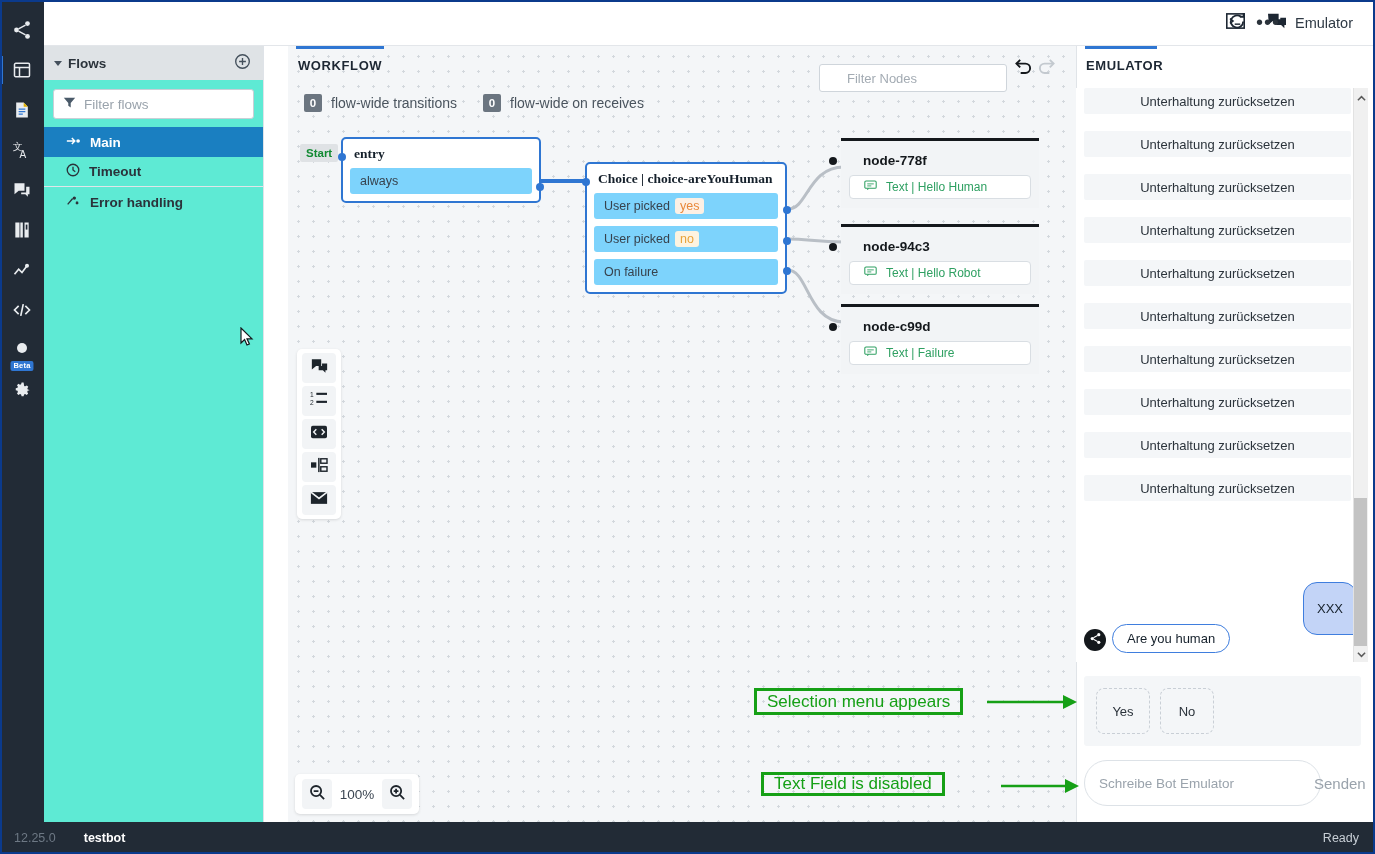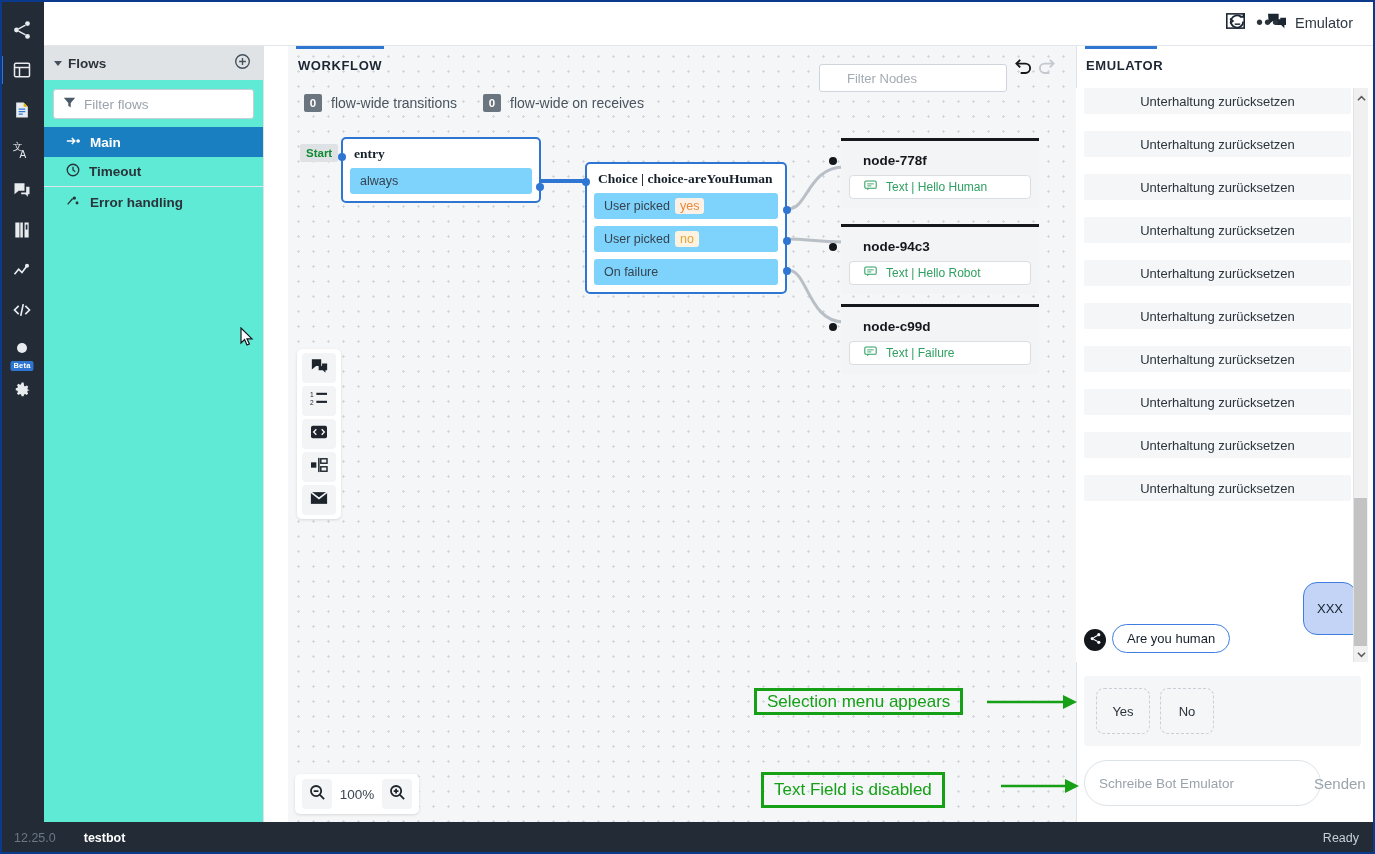--- a/index.html
+++ b/index.html
@@ -599,21 +599,21 @@
   </div>
 
   <div class="anno" style="left:754px; top:688px; height:27px;">
     <span>Selection menu appears</span>
   </div>
   <svg style="position:absolute;left:985px;top:690px;width:100px;height:24px;z-index:12">
     <path d="M2 12 H78" stroke="#16a016" stroke-width="2.4" fill="none"></path>
     <path d="M78 5 L92 12 L78 19 Z" fill="#16a016"></path>
   </svg>
 
-  <div class="anno" style="left:761px; top:772px; height:36px;">
+  <div class="anno" style="left:761px; top:772px; height:24px;">
     <span>Text Field is disabled</span>
   </div>
   <svg style="position:absolute;left:999px;top:774px;width:90px;height:24px;z-index:12">
     <path d="M2 12 H66" stroke="#16a016" stroke-width="2.4" fill="none"></path>
     <path d="M66 5 L80 12 L66 19 Z" fill="#16a016"></path>
   </svg>
 
   <div class="emu">
     <div class="emu-tabline"></div>
     <div class="emu-title">EMULATOR</div>

